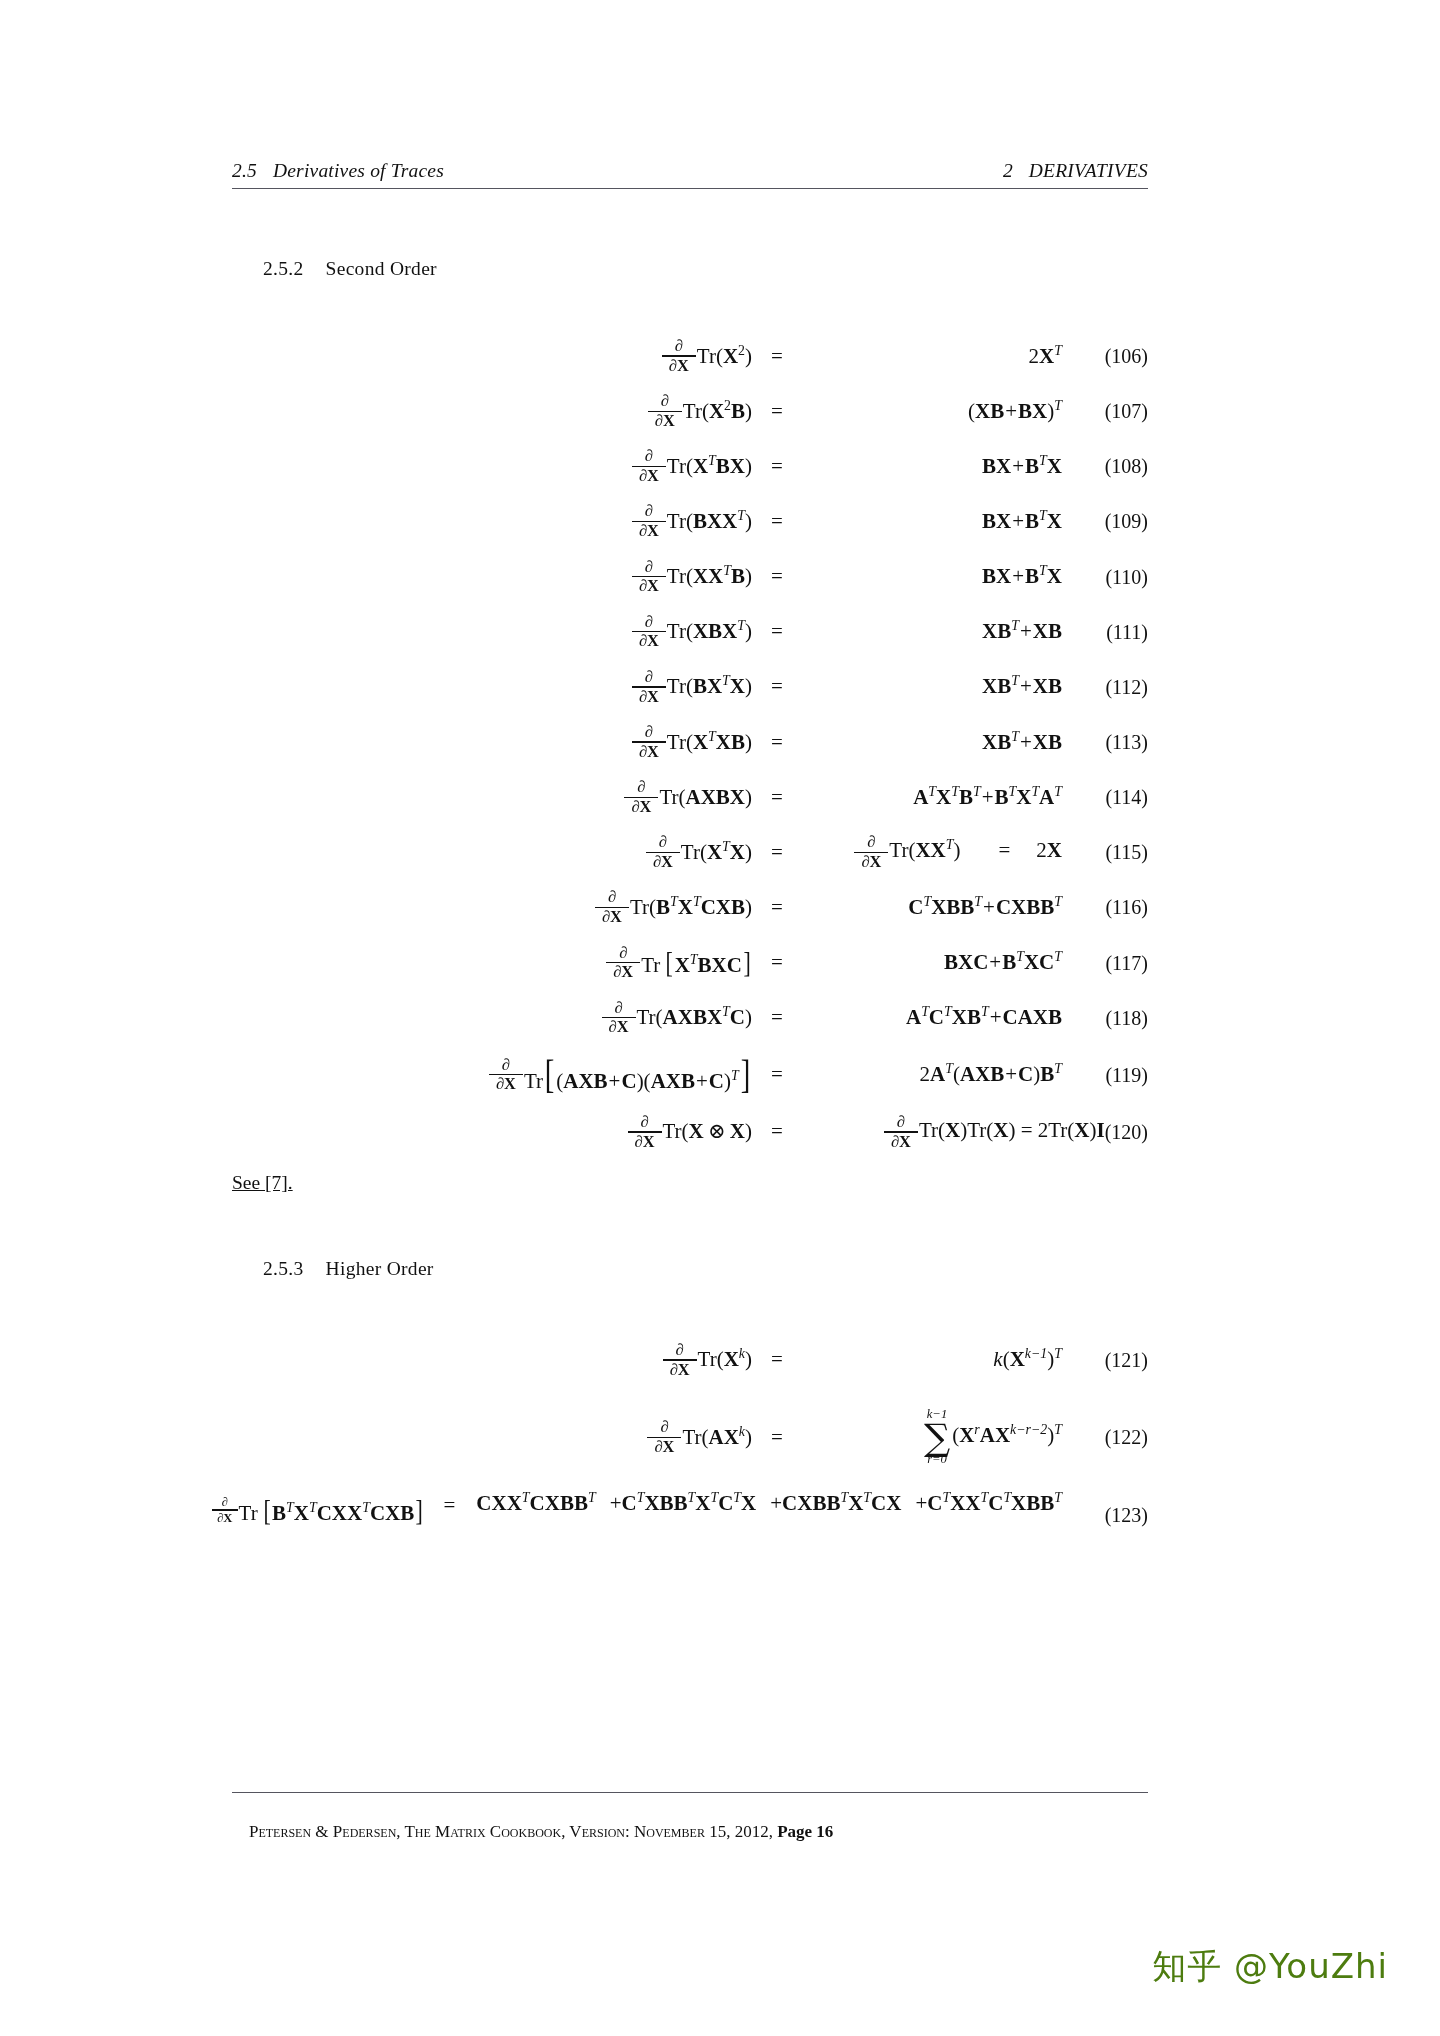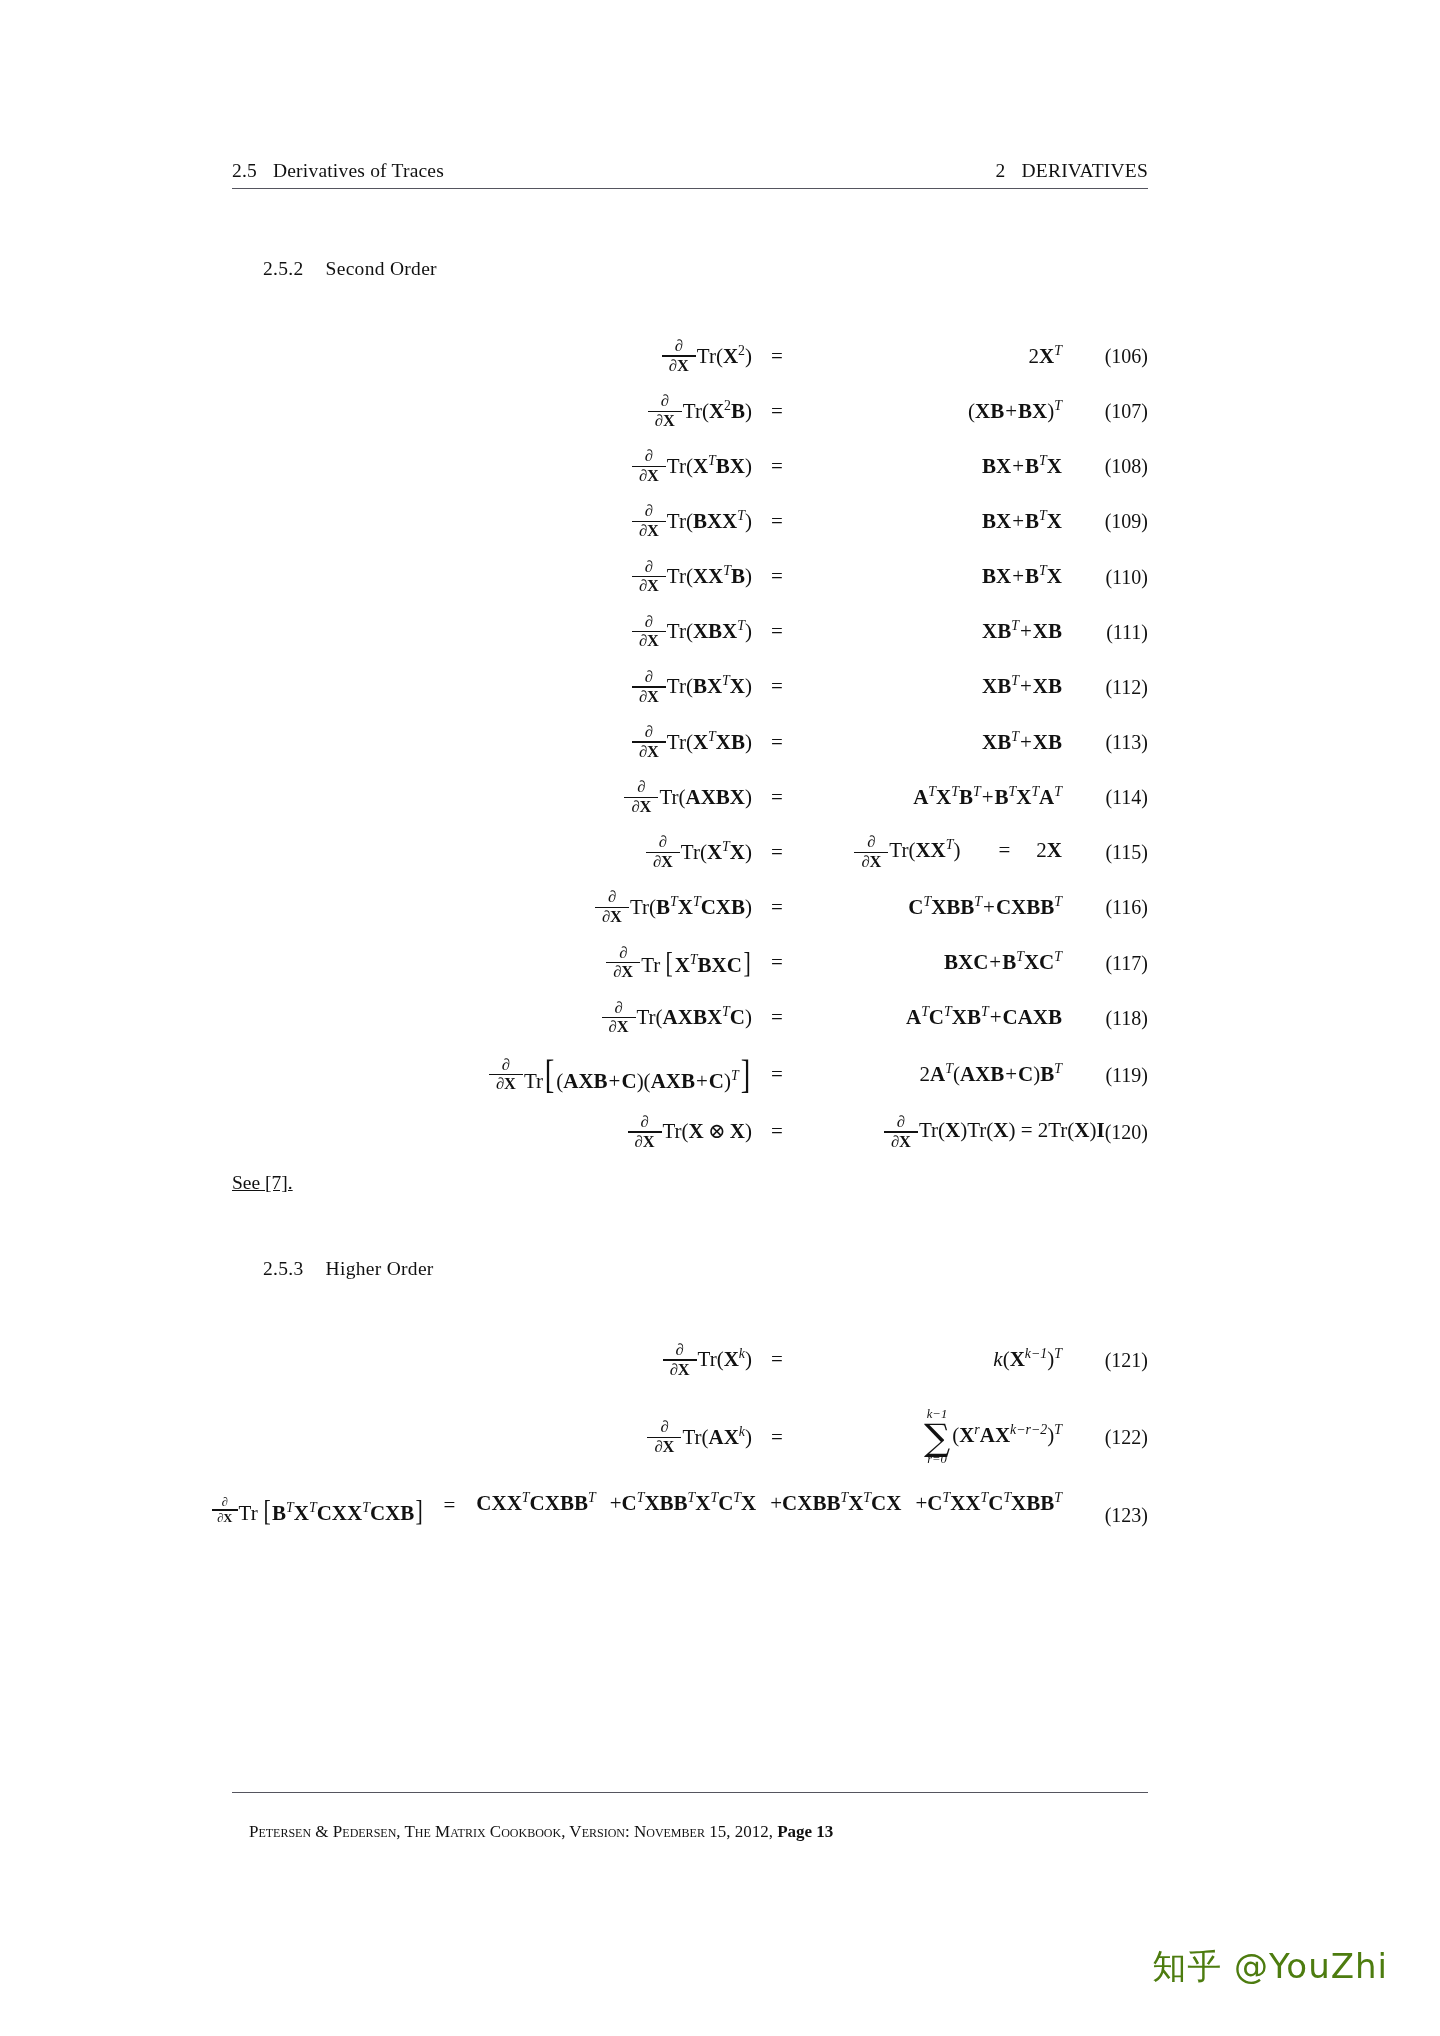--- a/index.html
+++ b/index.html
@@ -29,20 +29,21 @@
     left: 232px;
     top: 160px;
     width: 916px;
   }
 
   
   .runhead {
     display: flex;
     justify-content: space-between;
     align-items: baseline;
+    font-style: italic;
     font-size: 19.5px;
     letter-spacing: .2px;
     padding-bottom: 6px;
     border-bottom: 1.4px solid #55555e;
   }
   .runhead .rh-left,
   .runhead .rh-right { white-space: pre; }
   .rh-num { margin-right: 16px; }
 
   
@@ -497,18 +498,18 @@
           </span>
         </span>
         <span class="eq-tag">(123)</span>
       </div>
 
     </div>
 
   </div>
 
   <div class="footer">
-    <span class="sc">Petersen &amp; Pedersen, The Matrix Cookbook, Version: November 15, 2012, </span><b>Page 13</b>
+    <span class="sc">Petersen &amp; Pedersen, The Matrix Cookbook, Version: November 15, 2012, </span><b>Page 16</b>
   </div>
 
   <div class="watermark">知乎 @YouZhi</div>
 
 </div>
 
 </body></html>

